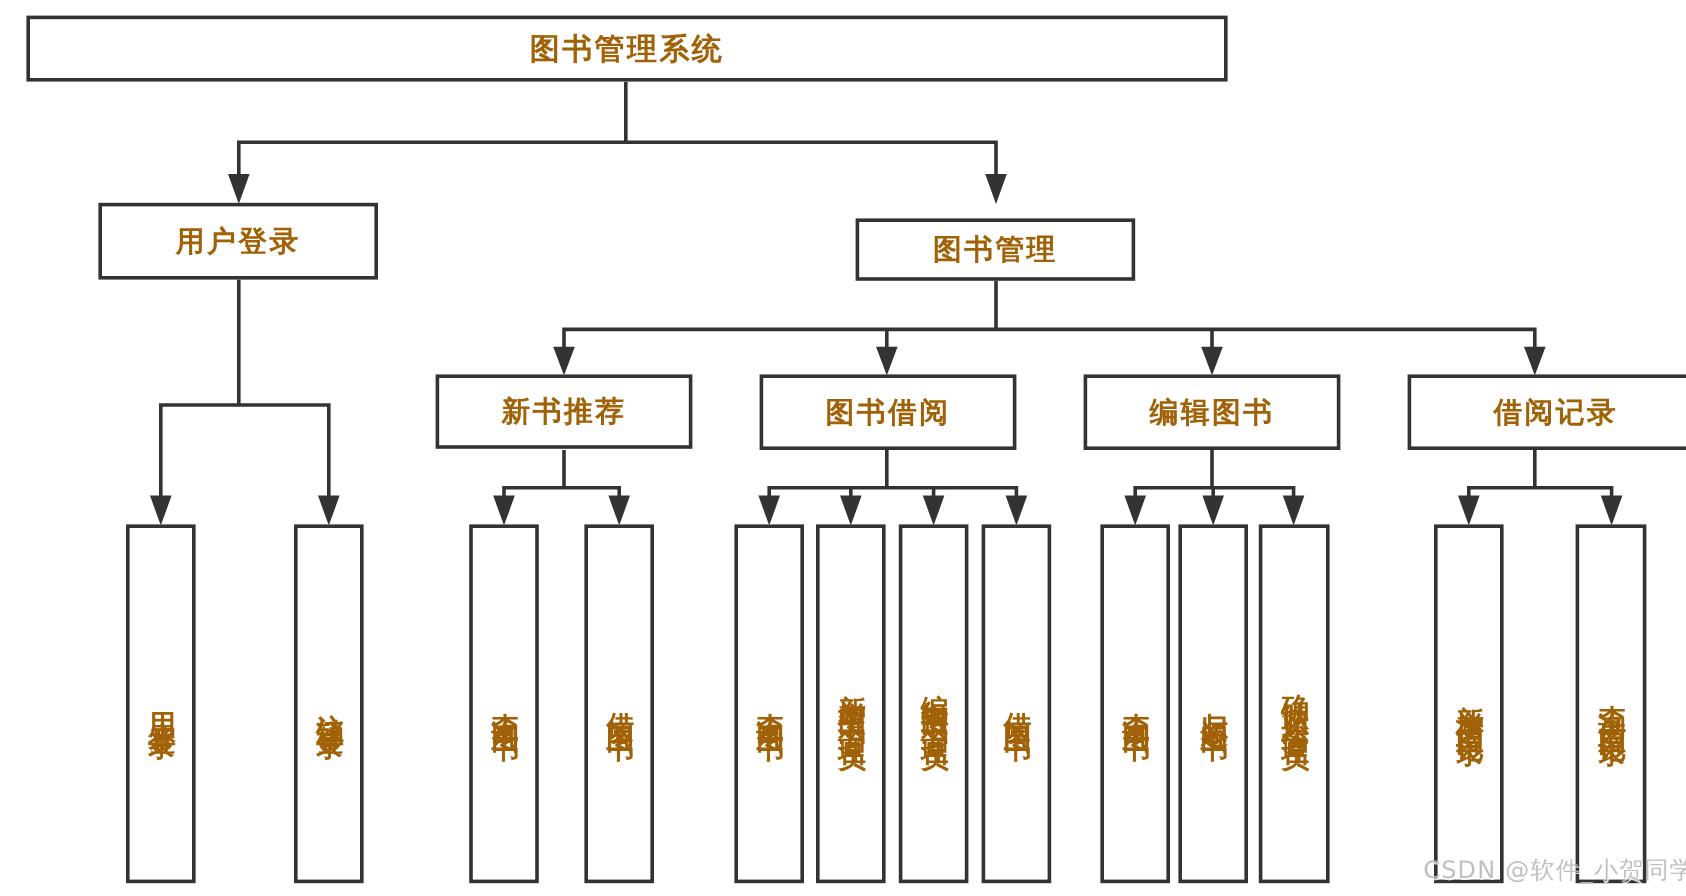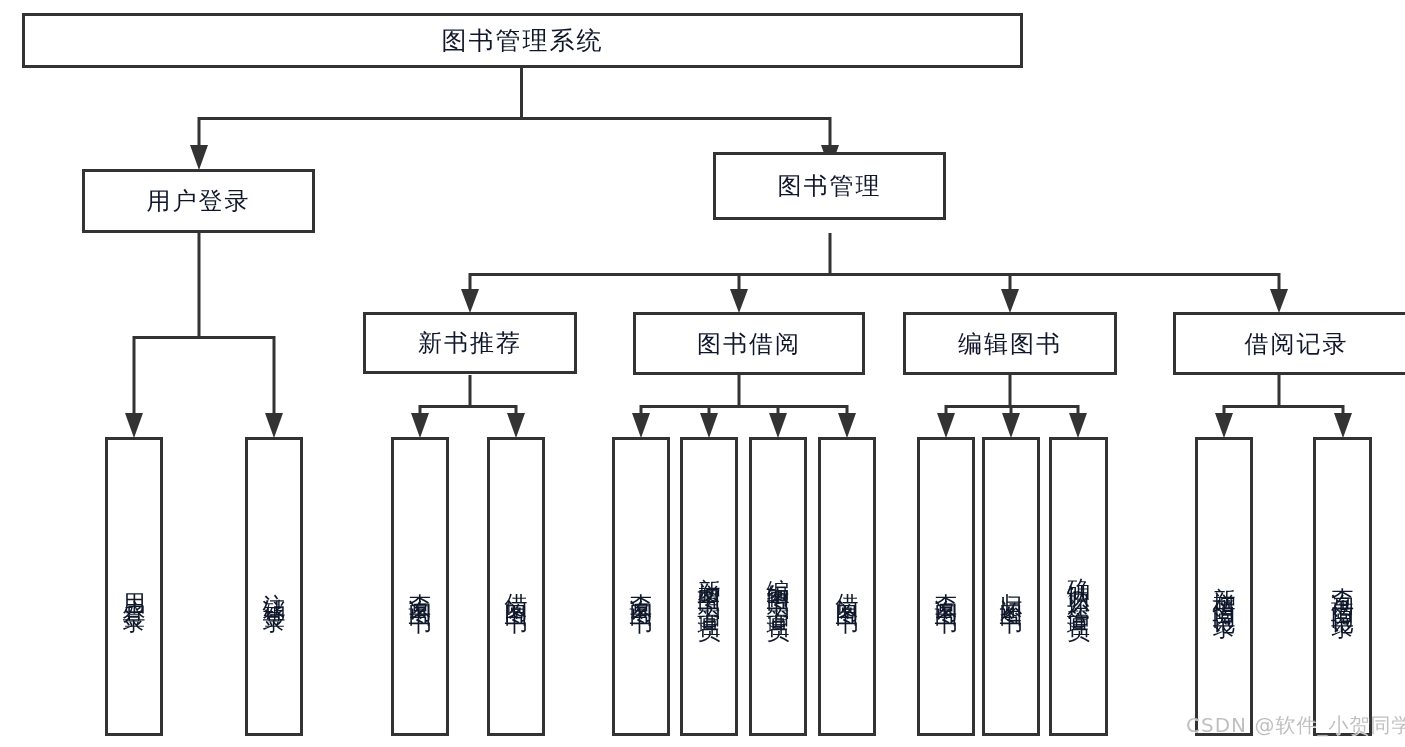--- a/index.html
+++ b/index.html
@@ -19,35 +19,36 @@
     position: absolute;
     left: 0;
     top: 0;
     z-index: 1;
   }
   .box {
     position: absolute;
     box-sizing: border-box;
     border: 3px solid #333333;
     background: #ffffff;
-    color: #0f172a;
+    color: #a16207;
     display: flex;
     align-items: center;
     justify-content: center;
     z-index: 2;
     font-size: 24px;
     letter-spacing: 2px;
     white-space: nowrap;
+    font-weight: bold;
   }
   
   #n-root        { left: 22px;   top: 13px;  width: 1001px; height: 55px; font-size: 25px; }
   #n-user-login  { left: 82px;   top: 169px; width: 233px;  height: 64px; }
-  #n-book-mgmt   { left: 713px;  top: 152px; width: 233px;  height: 68px; }
+  #n-book-mgmt   { left: 713px;  top: 182px; width: 233px;  height: 52px; }
   #n-new-rec     { left: 363px;  top: 312px; width: 214px;  height: 62px; }
-  #n-borrowing   { left: 633px;  top: 312px; width: 232px;  height: 63px; }
+  #n-borrowing   { left: 633px;  top: 312px; width: 214px;  height: 63px; }
   #n-cur-borrow  { left: 903px;  top: 312px; width: 214px;  height: 63px; }
   #n-borrow-log  { left: 1148px; top: 312px; width: 247px;  height: 63px; margin-left: 25px; }
   
   .vbox {
     writing-mode: vertical-lr;
     text-orientation: mixed;
     font-size: 23px;
     letter-spacing: 6px;
     line-height: 1;
     top: 437px;

